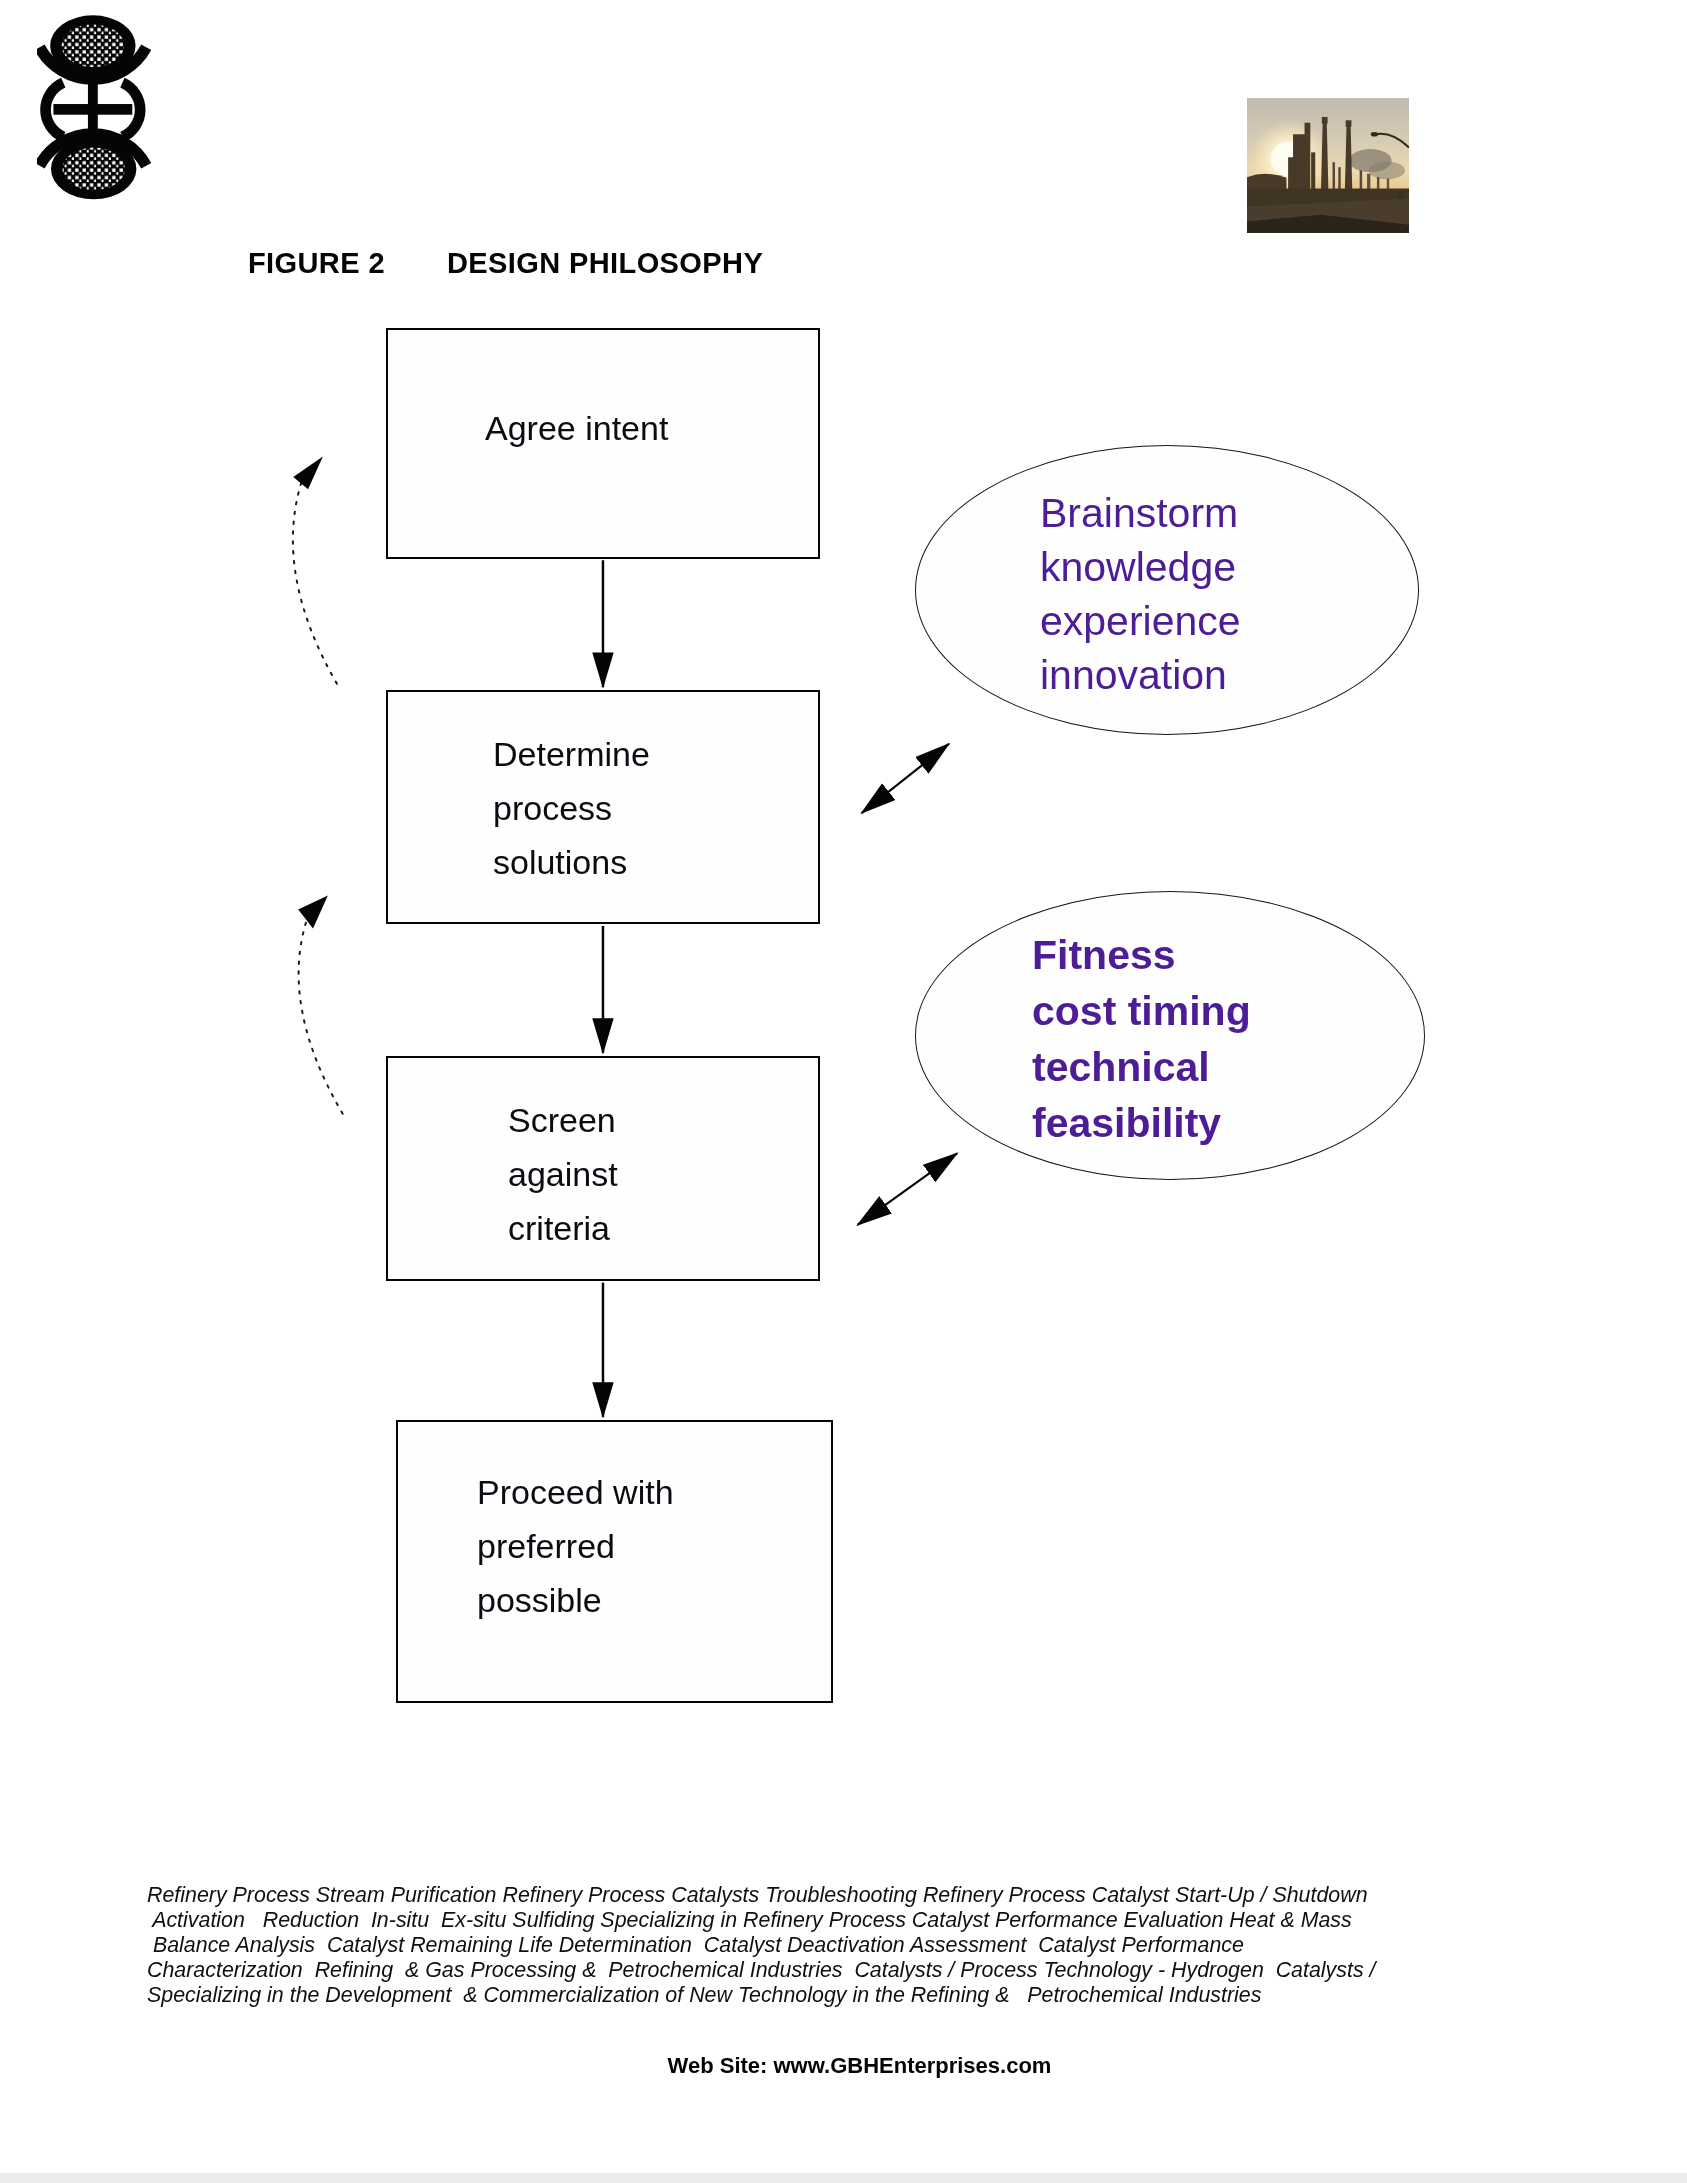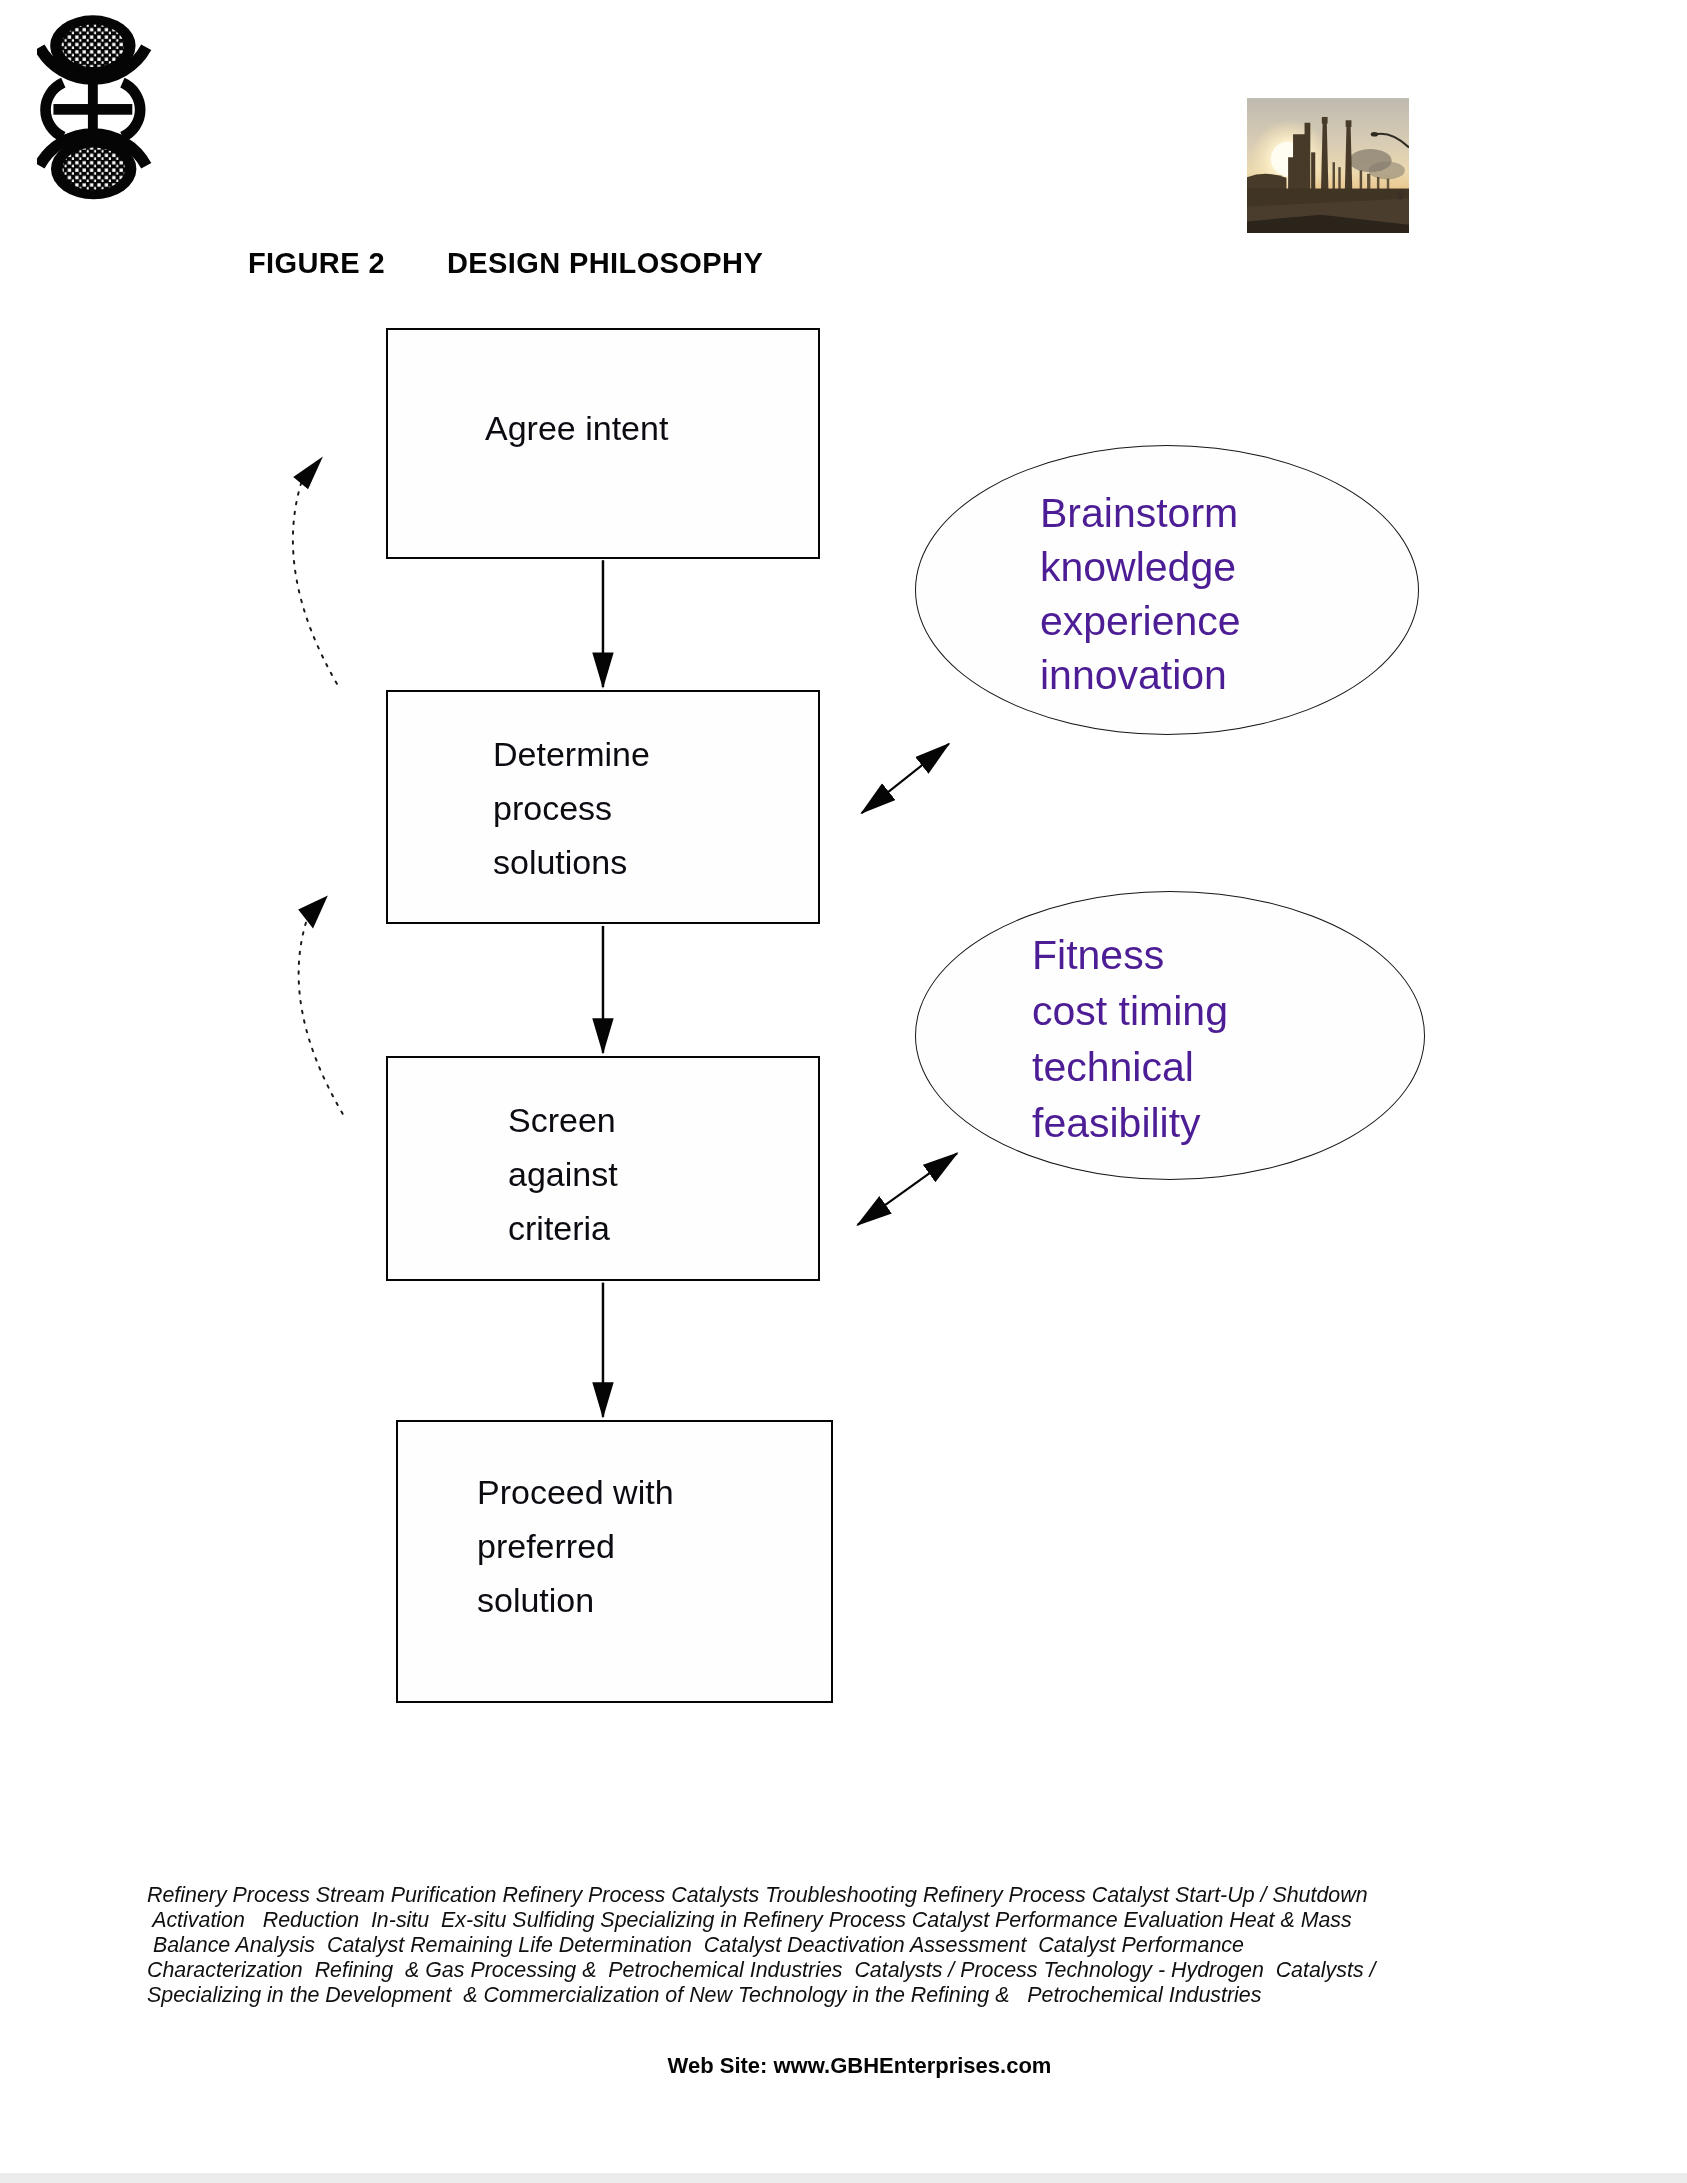--- a/index.html
+++ b/index.html
@@ -26,21 +26,21 @@
     border:1.6px solid #16161c;border-radius:50%;
     background:#fefefe;color:#4c1d95;
     font-size:41px;line-height:54px;
   }
   .txtline{white-space:pre;}
   #box-agree{left:386px;top:328px;width:434px;height:231px;padding:71px 0 0 97px;}
   #box-determine{left:386px;top:690px;width:434px;height:234px;padding:35px 16px 0 105px;}
   #box-screen{left:386px;top:1056px;width:434px;height:225px;padding:35px 0 0 120px;}
   #box-proceed{left:396px;top:1420px;width:437px;height:283px;padding:43px 0 0 79px;}
   #bubble-brainstorm{left:915px;top:445px;width:504px;height:290px;padding:40px 0 0 124px;}
-  #bubble-fitness{left:915px;top:891px;width:510px;height:289px;padding:35px 0 0 116px;line-height:56px;}
+  #bubble-fitness{left:915px;top:891px;width:510px;height:289px;padding:35px 0 0 116px;line-height:56px;font-weight:bold;}
   .connectors{position:absolute;left:0;top:0;width:1687px;height:2183px;}
   .footer-block{
     position:absolute;left:147px;top:1883px;width:1318px;
     font-style:italic;font-size:21.4px;line-height:25px;color:#101010;
   }
   .website{
     position:absolute;left:16px;top:2053px;width:1687px;
     text-align:center;font-weight:bold;font-size:22px;color:#050505;
   }
   .logo{position:absolute;left:37px;top:12.4px;}
@@ -166,21 +166,21 @@
 
   <div class="flowbox" id="box-screen">
     <div class="txtline">Screen</div>
     <div class="txtline">against</div>
     <div class="txtline">criteria</div>
   </div>
 
   <div class="flowbox" id="box-proceed">
     <div class="txtline">Proceed with</div>
     <div class="txtline">preferred</div>
-    <div class="txtline">solution</div>
+    <div class="txtline">possible</div>
   </div>
 
   <div class="bubble" id="bubble-brainstorm">
     <div class="txtline">Brainstorm</div>
     <div class="txtline">knowledge</div>
     <div class="txtline">experience</div>
     <div class="txtline">innovation</div>
   </div>
 
   <div class="bubble" id="bubble-fitness">

